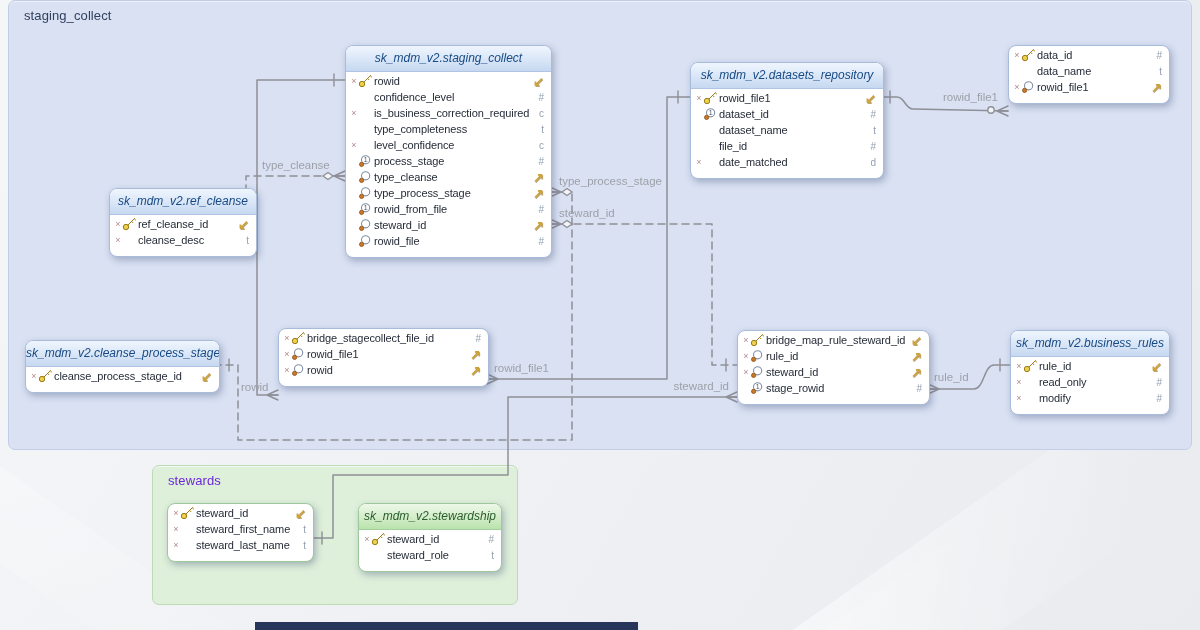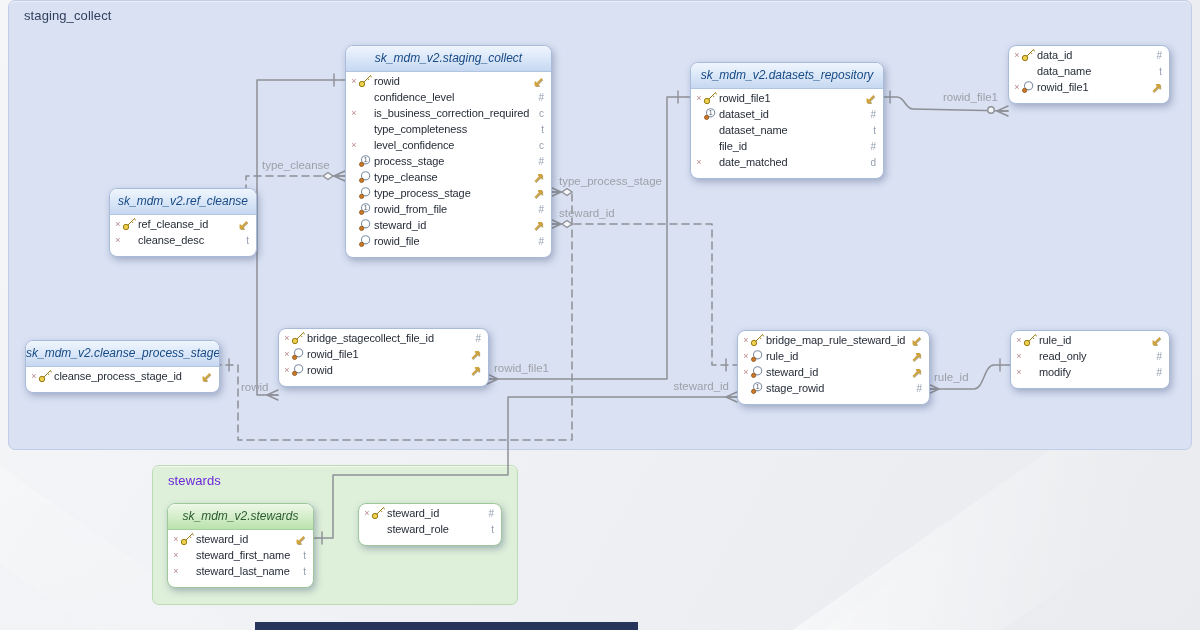--- a/index.html
+++ b/index.html
@@ -420,20 +420,21 @@
                 <text x="7.6" y="8.4" font-size="7" text-anchor="middle" fill="#4a5568" font-family="Liberation Sans,sans-serif">1</text>
                 <circle cx="3.6" cy="10.4" r="2.1" fill="#cd7a28" stroke="#8a4d12" stroke-width=".8"></circle>
               </svg>
             </span>
             <span class="cname">stage_rowid</span>
             <span class="ctype">#</span>
           </div>
         </div>
       </div>
       <div class="tbl blue" style="left: 1010px; top: 330px; width: 158px;">
+        <div class="hdr">sk_mdm_v2.business_rules</div>
         <div class="rows">
           <div class="row">
             <span class="mark">×</span>
             <span class="ric">
               <svg width="14" height="14" viewBox="0 0 14 14">
                 <g fill="#ecd14f" stroke="#9c7c16" stroke-width="1">
                   <circle cx="4" cy="10" r="2.7"></circle>
                   <path d="M6 8 L12.3 1.7 M12.3 1.7 L13.6 3 M9.6 4.4 L10.9 5.7" fill="none" stroke-linecap="round"></path>
                 </g>
               </svg>
@@ -449,21 +450,20 @@
           </div>
           <div class="row">
             <span class="mark">×</span>
             <span class="ric"></span>
             <span class="cname">modify</span>
             <span class="ctype">#</span>
           </div>
         </div>
       </div>
       <div class="tbl green" style="left: 167px; top: 503px; width: 145px;">
-        <div class="hdr">sk_mdm_v2.stewards</div>
         <div class="rows">
           <div class="row">
             <span class="mark">×</span>
             <span class="ric">
               <svg width="14" height="14" viewBox="0 0 14 14">
                 <g fill="#ecd14f" stroke="#9c7c16" stroke-width="1">
                   <circle cx="4" cy="10" r="2.7"></circle>
                   <path d="M6 8 L12.3 1.7 M12.3 1.7 L13.6 3 M9.6 4.4 L10.9 5.7" fill="none" stroke-linecap="round"></path>
                 </g>
               </svg>
@@ -479,20 +479,21 @@
           </div>
           <div class="row">
             <span class="mark">×</span>
             <span class="ric"></span>
             <span class="cname">steward_last_name</span>
             <span class="ctype">t</span>
           </div>
         </div>
       </div>
       <div class="tbl green" style="left: 358px; top: 503px; width: 142px;">
+        <div class="hdr">sk_mdm_v2.stewardship</div>
         <div class="rows">
           <div class="row">
             <span class="mark">×</span>
             <span class="ric">
               <svg width="14" height="14" viewBox="0 0 14 14">
                 <g fill="#ecd14f" stroke="#9c7c16" stroke-width="1">
                   <circle cx="4" cy="10" r="2.7"></circle>
                   <path d="M6 8 L12.3 1.7 M12.3 1.7 L13.6 3 M9.6 4.4 L10.9 5.7" fill="none" stroke-linecap="round"></path>
                 </g>
               </svg>

